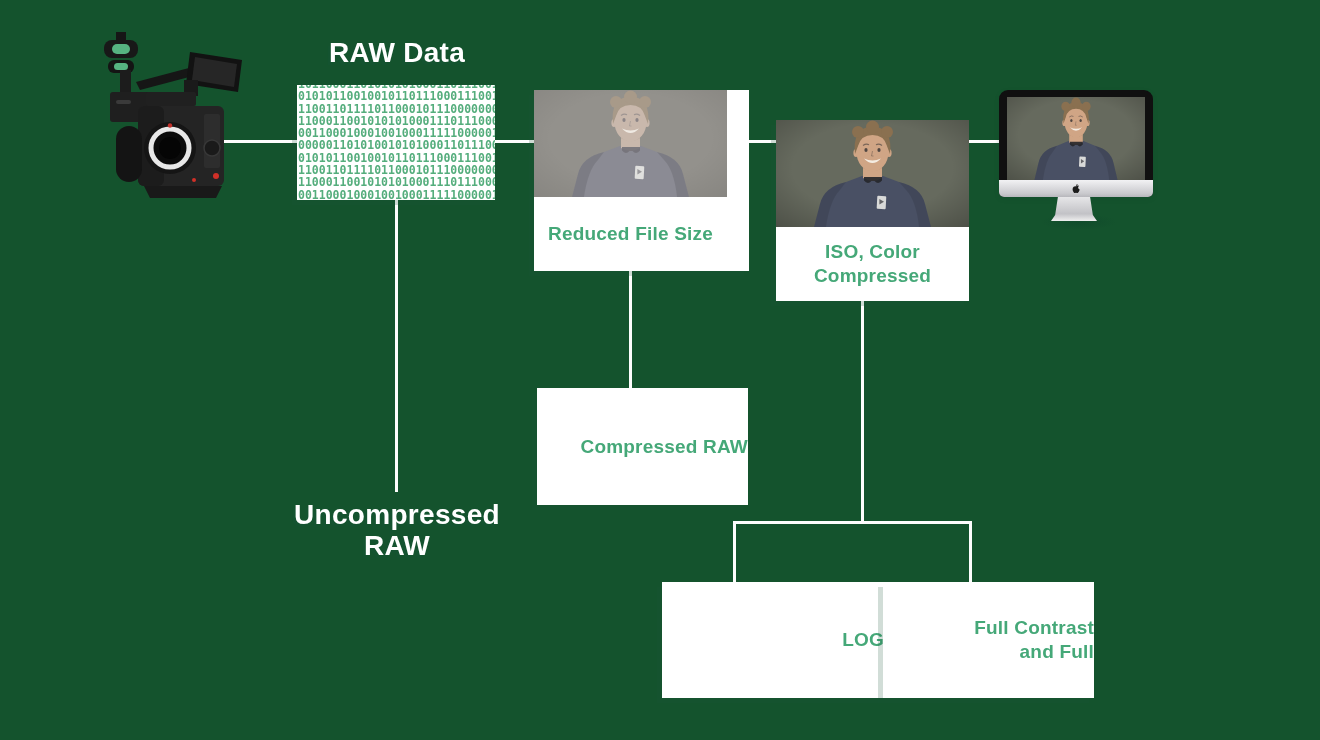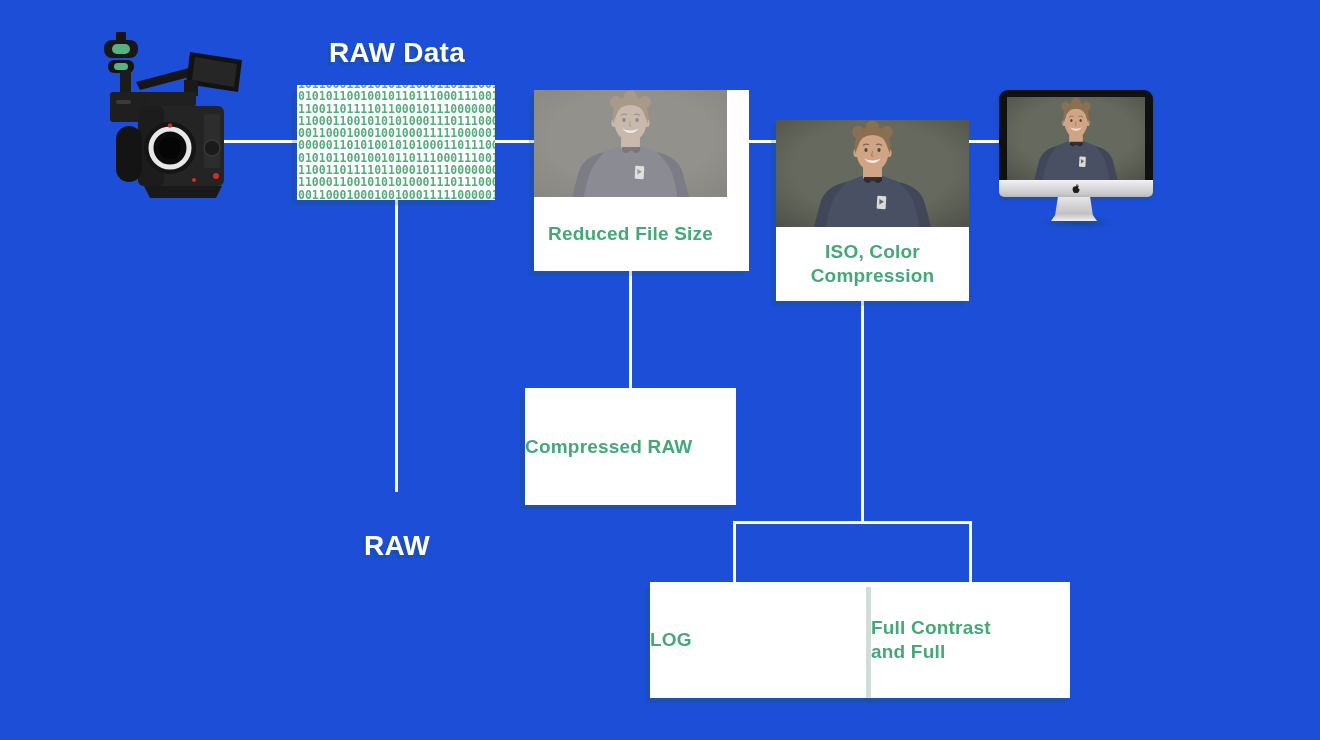--- a/index.html
+++ b/index.html
@@ -1,17 +1,17 @@
 <!DOCTYPE html>
 <html><head>
 <meta charset="utf-8">
 <style>
   html,body{margin:0;padding:0;}
   body{width:1320px;height:740px;overflow:hidden;font-family:"Liberation Sans",sans-serif;}
-  #stage{position:relative;width:1320px;height:740px;background:#1d4ed8;overflow:hidden;}
+  #stage{position:relative;width:1320px;height:740px;background:#14532d;overflow:hidden;}
 
   .abs{position:absolute;}
 
   
   .line{position:absolute;background:#fdfdfd;z-index:1;}
 
   
   .panel{position:absolute;background:#ffffff;box-shadow:-5px 5px 0 rgba(23,87,56,0.20);z-index:2;}
   .boxlabel{color:#45a878;font-weight:bold;font-size:19px;line-height:24px;text-align:center;letter-spacing:.2px;}
 
@@ -24,21 +24,21 @@
   .binrow{white-space:nowrap;font-family:"DejaVu Sans Mono",monospace;font-weight:bold;
           font-size:11.5px;line-height:12.3px;color:#54ad7c;}
   #binary-inner{margin-top:-7px;margin-left:1px;}
 
   
   .card{padding:0;}
   .card .thumb{display:block;width:193px;height:107px;}
   .card .caption{width:193px;height:74px;display:flex;flex-direction:column;align-items:center;justify-content:center;}
 
   
-  .flowbox{display:flex;flex-direction:column;align-items:flex-start;justify-content:center;}
+  .flowbox{display:flex;flex-direction:column;align-items:flex-end;justify-content:center;margin-left:12px;}
 
   
   .portrait-flat{--p-bg:#93918c;--p-shirt:#8b8b94;--p-skin:#c9b8ac;--p-hair:#a89a89;--p-dark:#75737a;--p-smile:#efe9e2;--p-vig:.18;}
   .portrait-vivid{--p-bg:#666a5e;--p-shirt:#495064;--p-skin:#d0a585;--p-hair:#8a7050;--p-dark:#26272b;--p-smile:#f4ece2;--p-vig:.55;}
 
   
   #imac-unit{left:999px;top:90px;width:154px;height:107px;background:#101010;
              border-radius:9px 9px 5px 5px;box-shadow:0 2px 4px rgba(20,70,45,.25);z-index:2;overflow:hidden;}
   #imac-screen{position:absolute;left:8px;top:7px;width:138px;height:84px;background:#222;}
   #imac-chin{position:absolute;left:0;bottom:0;width:154px;height:17px;
@@ -132,42 +132,42 @@
       <div class="binrow">010101100100101101110001110010</div>
       <div class="binrow">110011011110110001011100000001</div>
       <div class="binrow">110001100101010100011101110001</div>
       <div class="binrow">001100010001001000111110000010</div>
     </div>
   </div>
 
   <div class="line" style="left:395px;top:200px;width:3px;height:292px;"></div>
 
   <div class="title" style="left:280px;top:499px;width:234px;line-height:31px;">
-    <br>
+    <span>Uncompressed</span><br>
     <span>RAW</span>
   </div>
 
 
   <div class="panel card" style="left:534px;top:90px;width:215px;height:181px;">
     <svg class="thumb portrait-flat" viewBox="0 0 193 107" preserveAspectRatio="none">
         <use href="#portrait"></use>
       </svg>
     <div class="caption">
       <span class="boxlabel">Reduced File Size</span>
     </div>
   </div>
 
 
   <div class="panel card" style="left:776px;top:90px;width:193px;height:181px;margin-top:30px;">
     <svg class="thumb portrait-vivid" viewBox="0 0 193 107" preserveAspectRatio="none">
         <use href="#portrait"></use>
       </svg>
     <div class="caption">
       <span class="boxlabel">ISO, Color</span>
-      <span class="boxlabel">Compression</span>
+      <span class="boxlabel">Compressed</span>
     </div>
   </div>
 
   <div class="abs" id="imac-unit">
     <svg id="imac-screen" class="portrait-vivid" viewBox="0 0 193 107" preserveAspectRatio="none">
         <use href="#portrait"></use>
       </svg>
     <div id="imac-chin">
       <svg id="apple-logo" width="10" height="12" viewBox="0 0 10 12">
         <path fill="#1c1c1c" d="M5 3.4 C5.8 2.4 7.2 2.3 8 2.9 C7 3.5 6.9 4.8 7.6 5.7 C8.1 6.3 8.7 6.5 8.7 6.5 C8.7 6.5 8.3 8.2 7.4 9.3 C6.7 10.2 6 10.2 5.6 10 C5.2 9.8 4.8 9.8 4.4 10 C4 10.2 3.3 10.2 2.6 9.3 C1.3 7.6 1.2 4.9 2.7 3.8 C3.4 3.2 4.4 3.1 5 3.4 Z"></path>
@@ -188,18 +188,18 @@
 
   <div class="line" style="left:733px;top:521px;width:239px;height:3px;"></div>
 
   <div class="line" style="left:733px;top:521px;width:3px;height:61px;"></div>
   <div class="line" style="left:969px;top:521px;width:3px;height:61px;"></div>
 
   <div class="panel flowbox" style="left:650px;top:582px;width:222px;height:116px;">
     <span class="boxlabel">LOG</span>
   </div>
 
-  <div class="panel flowbox" style="left:871px;top:582px;width:199px;height:116px;">
+  <div class="panel flowbox" style="left:871px;top:582px;width:199px;height:116px;padding-left:12px;">
     <span class="boxlabel">Full Contrast</span>
     <span class="boxlabel">and Full</span>
   </div>
 
 </div>
 
 </body></html>

